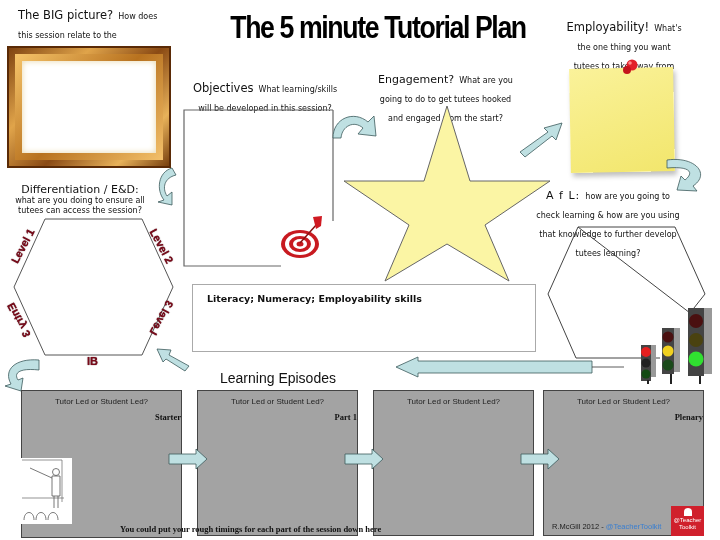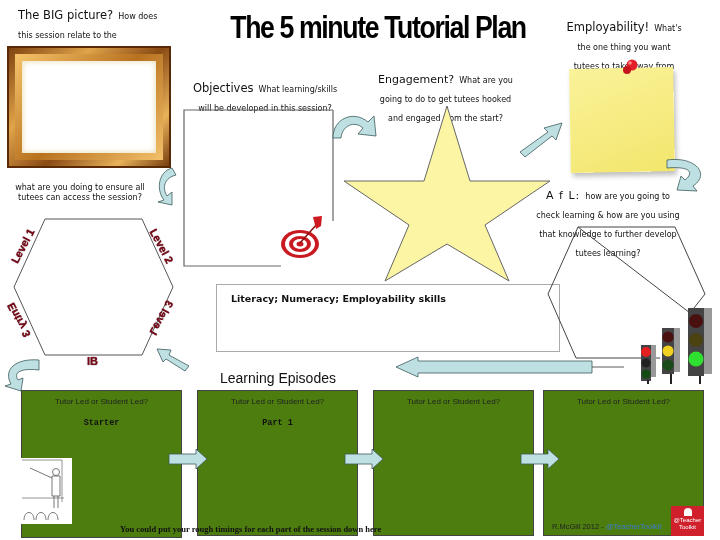--- a/index.html
+++ b/index.html
@@ -1,24 +1,24 @@
 <!DOCTYPE html>
 <html><head>
 <meta charset="utf-8">
 <style>
   html,body{margin:0;padding:0;background:#fff;}
   body{width:720px;height:540px;position:relative;overflow:hidden;font-family:"DejaVu Sans","Liberation Sans",sans-serif;color:#111;}
   .abs{position:absolute;}
   .hd{font-weight:normal;}
   .small{font-size:8px;line-height:10px;}
   .title{left:198px;top:10px;width:360px;text-align:center;font-family:"Liberation Sans",sans-serif;font-weight:bold;font-size:31px;letter-spacing:-1.6px;transform:scaleX(0.86);transform-origin:center;color:#000;}
-  .box{position:absolute;border:1px solid #555;background:#fff;margin-left:24px;}
-  .ep-box{position:absolute;top:390px;height:146px;border:1px solid #444;background:#4d7c0f;text-align:center;}
+  .box{position:absolute;border:1px solid #555;background:#fff;}
+  .ep-box{position:absolute;top:390px;height:146px;border:1px solid #444;background:#a3a3a3;text-align:center;}
   .ep-q{font-family:"Liberation Sans",sans-serif;font-size:8px;margin-top:6px;color:#222;}
-  .ep-t{font-family:Liberation Mono, monospace;font-size:8.5px;font-weight:bold;margin-top:12px;}
+  .ep-t{font-family:Liberation Serif, serif;font-size:8.5px;font-weight:bold;margin-top:6px;text-align:right;}
   .lvl{position:absolute;font-family:"Liberation Sans",sans-serif;font-weight:bold;font-size:11px;color:#7a0a1a;text-shadow:0 0 1px #3b0008;white-space:nowrap;}
   svg{position:absolute;overflow:visible;}
   .lnk{color:#3a7fd0;}
 </style>
 </head>
 <body>
 
 <div class="abs title">The 5 minute Tutorial Plan</div>
 
 <div class="abs" style="left:18px;top:4px;width:150px;">
@@ -63,20 +63,21 @@
   <span class="small">What's the one thing you want tutees to take away from this session?</span>
 </div>
 <div class="abs" style="left:570px;top:68px;width:104px;height:104px;background:linear-gradient(160deg,#faf29a,#f2e66c);box-shadow:2px 4px 5px rgba(0,0,0,0.25);transform:rotate(-1deg);"></div>
 <svg style="left:618px;top:58px;" width="22" height="20" viewBox="0 0 22 20">
   <circle cx="14" cy="7" r="5.5" fill="#e2202a"></circle>
   <circle cx="9" cy="12" r="4" fill="#c4141c"></circle>
   <circle cx="12" cy="5" r="1.8" fill="#ff8a8a"></circle>
 </svg>
 
 <div class="abs" style="left:4px;top:183px;width:152px;text-align:center;">
+  <div class="hd" style="font-size:11px;">Differentiation / E&amp;D:</div>
   <div class="small">what are you doing to ensure all tutees can access the session?</div>
 </div>
 <svg style="left:0;top:215px;" width="180" height="150" viewBox="0 0 180 150">
   <polygon points="45,4 142,4 173,72 142,140 45,140 14,72" fill="#fff" stroke="#555" stroke-width="1"></polygon>
 </svg>
 <div class="lvl" style="left:4px;top:240px;transform:rotate(-62deg);">Level 1</div>
 <div class="lvl" style="left:143px;top:240px;transform:rotate(62deg);">Level 2</div>
 <div class="lvl" style="left:143px;top:312px;transform:rotate(118deg) scaleY(-1) rotate(180deg);">Level 3</div>
 <div class="lvl" style="left:0;top:314px;transform:rotate(-118deg) scaleY(-1) rotate(180deg);">Entry 3</div>
 <div class="lvl" style="left:87px;top:355px;">IB</div>
@@ -158,20 +159,21 @@
 </div>
 <div class="ep-box" style="left:197px;width:159px;height:144px;">
   <div class="ep-q">Tutor Led or Student Led?</div>
   <div class="ep-t">Part 1</div>
 </div>
 <div class="ep-box" style="left:373px;width:159px;height:144px;">
   <div class="ep-q">Tutor Led or Student Led?</div>
 </div>
 <div class="ep-box" style="left:543px;width:159px;height:144px;">
   <div class="ep-q">Tutor Led or Student Led?</div>
+  <div class="ep-t">Plenary</div>
 </div>
 
 <svg style="left:18px;top:458px;" width="54" height="66" viewBox="0 0 54 66">
   <rect x="0" y="0" width="54" height="66" fill="#fff"></rect>
   <polyline points="4,2 44,2 44,44" fill="none" stroke="#666" stroke-width="0.7"></polyline>
   <line x1="4" y1="40" x2="46" y2="40" stroke="#666" stroke-width="0.7"></line>
   <line x1="12" y1="10" x2="34" y2="20" stroke="#555" stroke-width="0.8"></line>
   <circle cx="38" cy="14" r="3.5" fill="none" stroke="#555" stroke-width="0.8"></circle>
   <path d="M34,18 L42,18 L42,38 L34,38 Z" fill="none" stroke="#555" stroke-width="0.8"></path>
   <line x1="36" y1="38" x2="36" y2="50" stroke="#555" stroke-width="0.8"></line>

